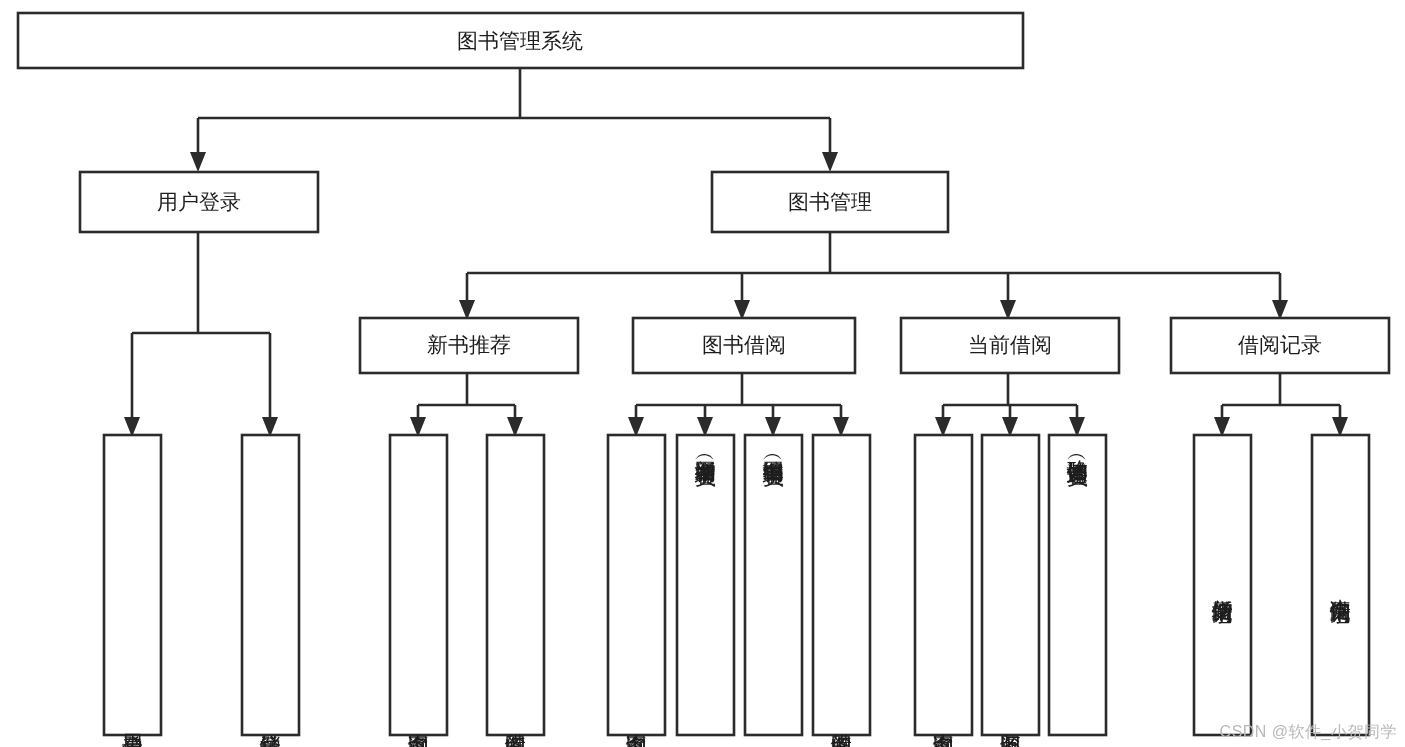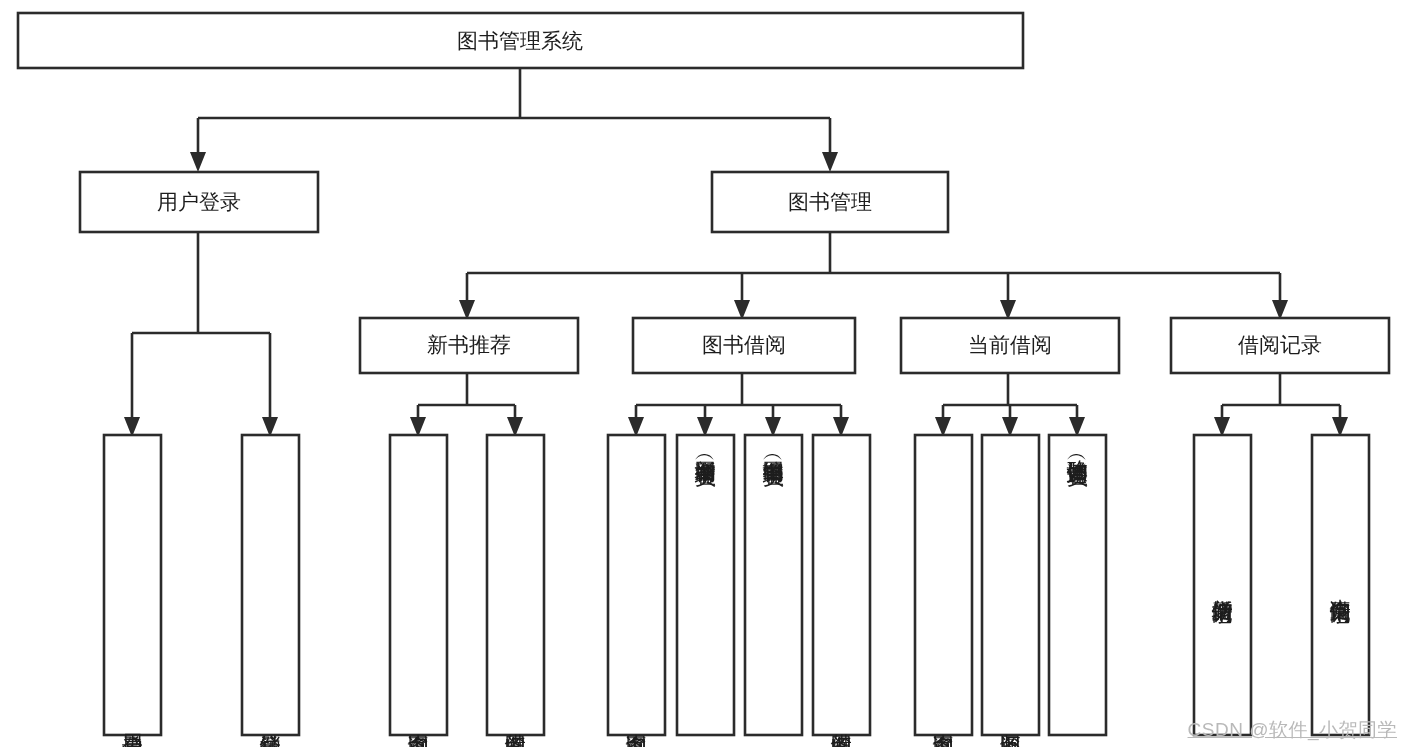--- a/index.html
+++ b/index.html
@@ -66,26 +66,25 @@
     color: #1d1d1d;
     letter-spacing: 1px;
     white-space: nowrap;
     padding-bottom: 14px;
   }
   .watermark {
     position: absolute;
     right: 8px;
     bottom: 4px;
     font-family: "Liberation Sans", "DejaVu Sans", sans-serif;
-    font-size: 19px;
+    font-size: 16px;
     color: #b9b9b9;
     letter-spacing: 0.5px;
     white-space: nowrap;
     user-select: none;
-    text-decoration: underline;
   }
 </style>
 </head>
 <body>
 
 <div id="diagram-root">
 
   <svg id="tree-svg" viewBox="0 0 1405 747" xmlns="http://www.w3.org/2000/svg">
 
     <defs>

